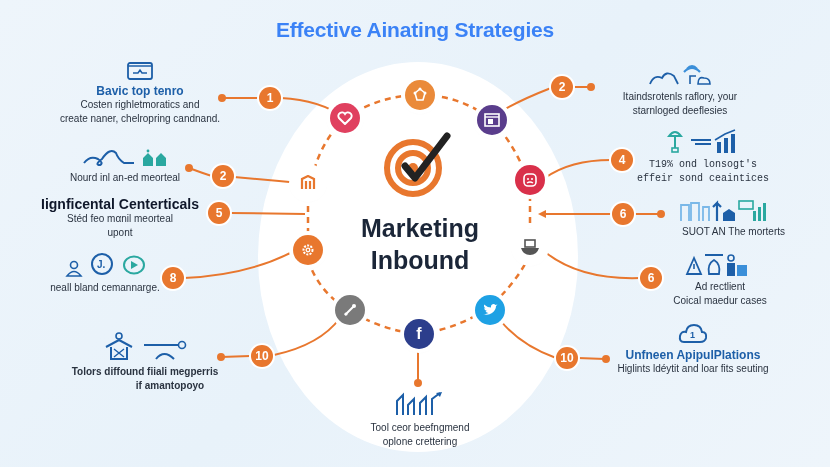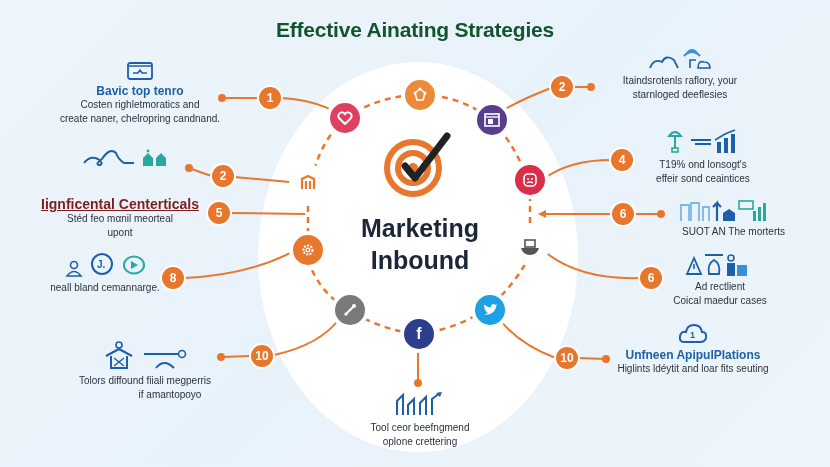--- a/index.html
+++ b/index.html
@@ -5,21 +5,21 @@
   * { box-sizing: border-box; margin: 0; padding: 0; }
   html, body { width: 830px; height: 467px; overflow: hidden; }
   body {
     position: relative;
     font-family: "Liberation Sans", "DejaVu Sans", sans-serif;
     background: linear-gradient(135deg, #eef5fb 0%, #e8f2fa 50%, #eef5fb 100%);
     color: #1b2638;
   }
   .title {
     position: absolute; left: 0; top: 18px; width: 830px; text-align: center;
-    font-size: 21px; font-weight: bold; color: #14532d; letter-spacing: -0.2px;
+    font-size: 21px; font-weight: bold; color: #3b82f6; letter-spacing: -0.2px;
   }
   .halo {
     position: absolute; left: 258px; top: 62px; width: 320px; height: 390px;
     border-radius: 50%; background: #ffffff;
   }
   svg.lines { position: absolute; left: 0; top: 0; }
   .node {
     position: absolute; width: 30px; height: 30px; border-radius: 50%;
     display: flex; align-items: center; justify-content: center;
     box-shadow: 0 0 0 4px #ffffff, 0 1px 4px rgba(0,0,0,0.15);
@@ -31,21 +31,21 @@
     display: flex; align-items: center; justify-content: center;
     box-shadow: 0 0 0 2px #fff;
   }
   .center-title {
     position: absolute; left: 330px; top: 212px; width: 180px; text-align: center;
     font-size: 25px; font-weight: bold; color: #1b2638; line-height: 32px;
   }
   .target { position: absolute; left: 383px; top: 128px; }
   .block { position: absolute; text-align: center; }
   .block .h { font-size: 12px; font-weight: bold; color: #1d5fa8; }
-  .block .h.big { font-size: 14px; color: #7f1d1d; text-decoration: underline; }
+  .block .h.big { font-size: 14px; color: #0f172a; }
   .block .t { font-size: 10px; color: #2a3340; line-height: 14px; }
   .icons { display: flex; justify-content: center; align-items: flex-end; gap: 6px; margin-bottom: 4px; }
 </style>
 </head>
 <body>
 
 <div class="title">Effective Ainating Strategies</div>
 
 <div class="halo"></div>
 
@@ -211,20 +211,21 @@
 <div class="block" style="left:50px;top:145px;width:150px;">
   <div class="icons">
     <svg width="54" height="22" viewBox="0 0 54 22">
         <path d="M2 18 Q8 10 16 14 Q22 18 18 20 Q12 20 20 14 Q28 2 34 8 Q36 14 42 18 H52" fill="none" stroke="#1d5fa8" stroke-width="2"></path>
       </svg>
     <svg width="26" height="18" viewBox="0 0 26 18">
         <path d="M1 17 V9 L6 4 L11 9 V17 Z M14 17 V9 L19 4 L24 9 V17 Z" fill="#2aa8a0"></path>
         <circle cx="6" cy="2" r="1.4" fill="#2aa8a0"></circle>
       </svg>
   </div>
+  <div class="t">Nourd inl an-ed meorteal</div>
 </div>
 
 <div class="block" style="left:30px;top:196px;width:180px;">
   <div class="h big">Iignficental Centerticals</div>
   <div class="t">Stéd feo mαnil meorteal</div>
   <div class="t">upont</div>
 </div>
 
 <div class="block" style="left:35px;top:253px;width:140px;">
   <div class="icons">
@@ -237,50 +238,50 @@
         <text x="7" y="15" font-size="10" font-weight="bold" fill="#1d5fa8" font-family="Liberation Sans, sans-serif">J.</text>
       </svg>
     <svg width="24" height="22" viewBox="0 0 24 22">
         <ellipse cx="12" cy="10" rx="10" ry="8.5" fill="none" stroke="#2aa8a0" stroke-width="2"></ellipse>
         <polygon points="9,6 16,10 9,14" fill="#2aa8a0"></polygon>
       </svg>
   </div>
   <div class="t">neall bland cemannarge.</div>
 </div>
 
-<div class="block" style="left:55px;top:340px;width:180px;">
+<div class="block" style="left:55px;top:331px;width:180px;font-weight:bold;">
   <div class="icons">
     <svg width="34" height="30" viewBox="0 0 34 30">
         <circle cx="17" cy="5" r="3" fill="none" stroke="#1d5fa8" stroke-width="1.6"></circle>
         <path d="M4 16 L17 9 L30 16 M9 16 V28 H25 V16" fill="none" stroke="#1d5fa8" stroke-width="2"></path>
         <path d="M12 18 L22 26 M22 18 L12 26" stroke="#1d5fa8" stroke-width="1.4"></path>
       </svg>
     <svg width="46" height="24" viewBox="0 0 46 24">
         <line x1="2" y1="8" x2="36" y2="8" stroke="#1d5fa8" stroke-width="2"></line>
         <circle cx="40" cy="8" r="3.5" fill="none" stroke="#1d5fa8" stroke-width="1.6"></circle>
         <path d="M14 22 Q22 12 32 22" fill="none" stroke="#1d5fa8" stroke-width="2"></path>
       </svg>
   </div>
   <div class="t">Tolors diffound fiiali megperris</div>
   <div class="t" style="padding-left:50px;">if amantopoyo</div>
 </div>
 
-<div class="block" style="left:595px;top:44px;width:170px;">
+<div class="block" style="left:595px;top:60px;width:170px;">
   <div class="icons">
     <svg width="64" height="26" viewBox="0 0 64 26">
         <path d="M2 24 Q6 14 14 18 Q18 10 26 16 L30 24" fill="none" stroke="#1d5fa8" stroke-width="1.8"></path>
         <path d="M36 12 Q44 4 52 12 M39 9 Q44 3 49 9" fill="none" stroke="#3b8fd9" stroke-width="2.2"></path>
         <path d="M42 24 V16 H48 M50 24 Q50 16 56 18 Q62 18 62 24 Z" fill="none" stroke="#1d5fa8" stroke-width="1.6"></path>
       </svg>
   </div>
   <div class="t">Itaindsrotenls raflory, your</div>
   <div class="t">starnloged deeflesies</div>
 </div>
 
-<div class="block" style="left:628px;top:128px;width:150px;">
+<div class="block" style="left:628px;top:128px;width:150px;font-family:Liberation Mono, monospace;">
   <div class="icons">
     <svg width="16" height="26" viewBox="0 0 16 26">
         <path d="M2 8 Q8 0 14 8 Z" fill="none" stroke="#2aa8a0" stroke-width="2"></path>
         <line x1="8" y1="8" x2="8" y2="20" stroke="#2aa8a0" stroke-width="2"></line>
         <rect x="5" y="20" width="6" height="4" fill="none" stroke="#2aa8a0" stroke-width="1.6"></rect>
       </svg>
     <svg width="50" height="26" viewBox="0 0 50 26">
         <line x1="2" y1="12" x2="22" y2="12" stroke="#1d5fa8" stroke-width="2"></line>
         <line x1="6" y1="16" x2="22" y2="16" stroke="#1d5fa8" stroke-width="2"></line>
         <rect x="28" y="14" width="4" height="11" fill="#1d5fa8"></rect>

